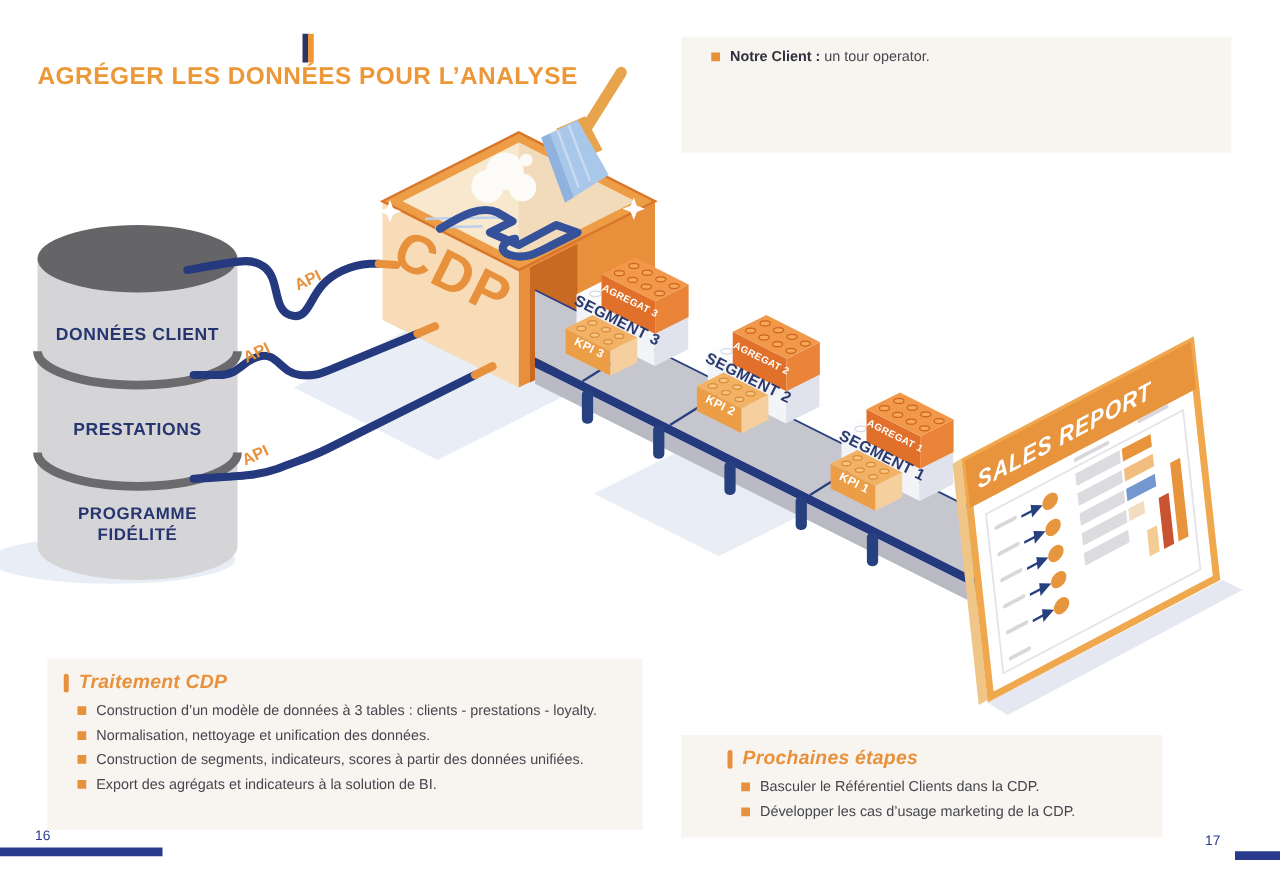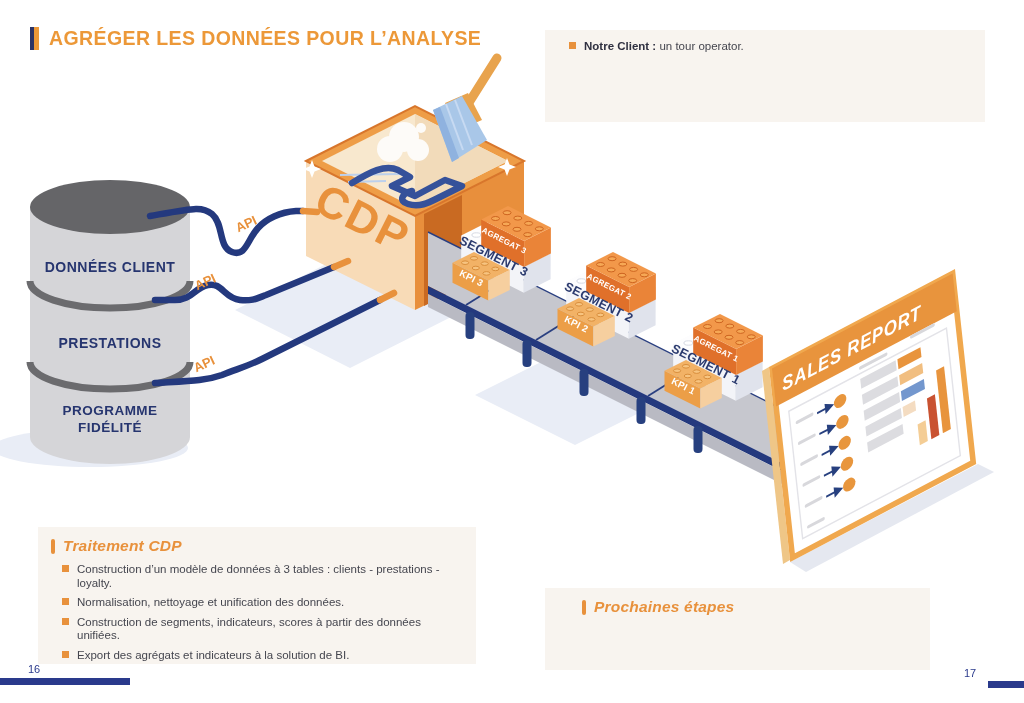--- a/index.html
+++ b/index.html
@@ -1,27 +1,27 @@
 <!DOCTYPE html>
 <html><head>
 <meta charset="utf-8">
 <style>
   html,body{margin:0;padding:0;background:#fff;}
   .page{position:relative;width:1024px;height:703px;background:#ffffff;overflow:hidden;
         font-family:"Liberation Sans",sans-serif;}
   svg{position:absolute;left:0;top:0;}
   svg text{font-family:"Liberation Sans",sans-serif;}
 
-  .title-row{position:absolute;left:30px;top:27px;display:flex;align-items:center;gap:10px;z-index:5;}
+  .title-row{position:absolute;left:30px;top:27px;display:flex;align-items:center;z-index:5;flex-direction:column;}
   .title-bar{width:9px;height:23px;background:linear-gradient(90deg,#2C3365 0 50%,#EC9838 50% 100%);}
   .title-text{font-size:19.5px;font-weight:bold;color:#EC9838;letter-spacing:.4px;}
 
   .panel{position:absolute;background:#F8F4EF;box-sizing:border-box;padding:10px 14px 10px 13px;z-index:4;}
   #panel-presentation{left:545px;top:30px;width:440px;height:92px;}
-  #panel-traitement{left:38px;top:527px;width:438px;height:137px;}
+  #panel-traitement{left:38px;top:527px;width:476px;height:137px;}
   #panel-prochaines{left:545px;top:588px;width:385px;height:82px;padding-left:37px;}
 
   .sec-h{display:flex;align-items:center;gap:8px;margin-bottom:8px;}
   .sec-bar{width:4px;height:15px;background:#E8913C;border-radius:2px;flex:none;}
   .sec-title{font-size:15.5px;font-weight:bold;font-style:italic;color:#E8913C;letter-spacing:.2px;}
 
   .bullets{display:flex;flex-direction:column;gap:6px;padding-left:11px;}
   .bullet{display:flex;gap:8px;font-size:11.5px;line-height:13.5px;color:#45464F;}
   .bullet .sq{flex:none;width:7px;height:7px;background:#E8913C;margin-top:2px;}
   .bullet b{color:#2F3040;}
@@ -279,20 +279,30 @@
         <span>Export des agrégats et indicateurs à la solution de BI.</span>
       </div>
     </div>
   </div>
 
   <div class="panel" id="panel-prochaines">
     <div class="sec-h">
       <div class="sec-bar"></div>
       <div class="sec-title">Prochaines étapes</div>
     </div>
+    <div class="bullets">
+      <div class="bullet">
+        <span class="sq"></span>
+        <span>Basculer le Référentiel Clients dans la CDP.</span>
+      </div>
+      <div class="bullet">
+        <span class="sq"></span>
+        <span>Développer les cas d’usage marketing de la CDP.</span>
+      </div>
+    </div>
   </div>
 
   <div class="page-num" id="pn-left">16</div>
   <div class="pn-bar" id="pn-bar-left"></div>
   <div class="page-num" id="pn-right">17</div>
   <div class="pn-bar" id="pn-bar-right"></div>
 
 </div>
 
 </body></html>

